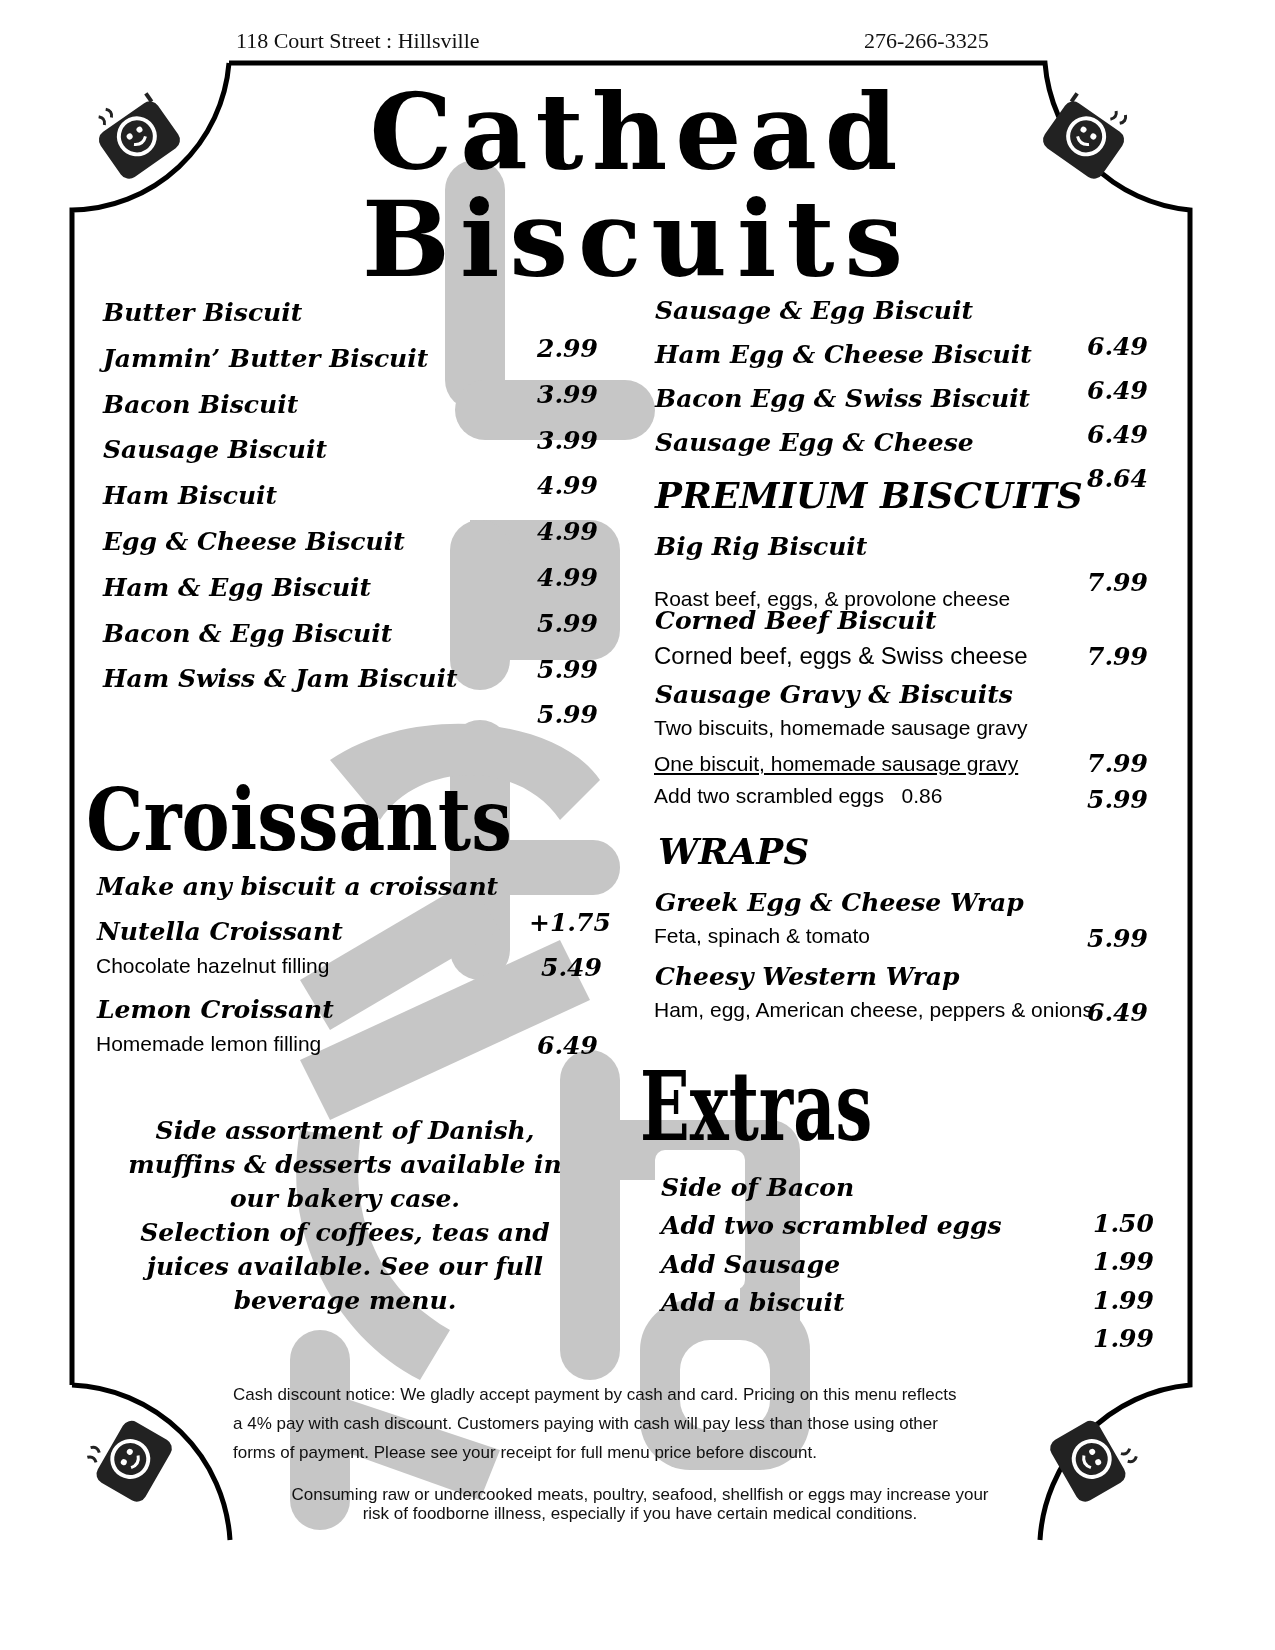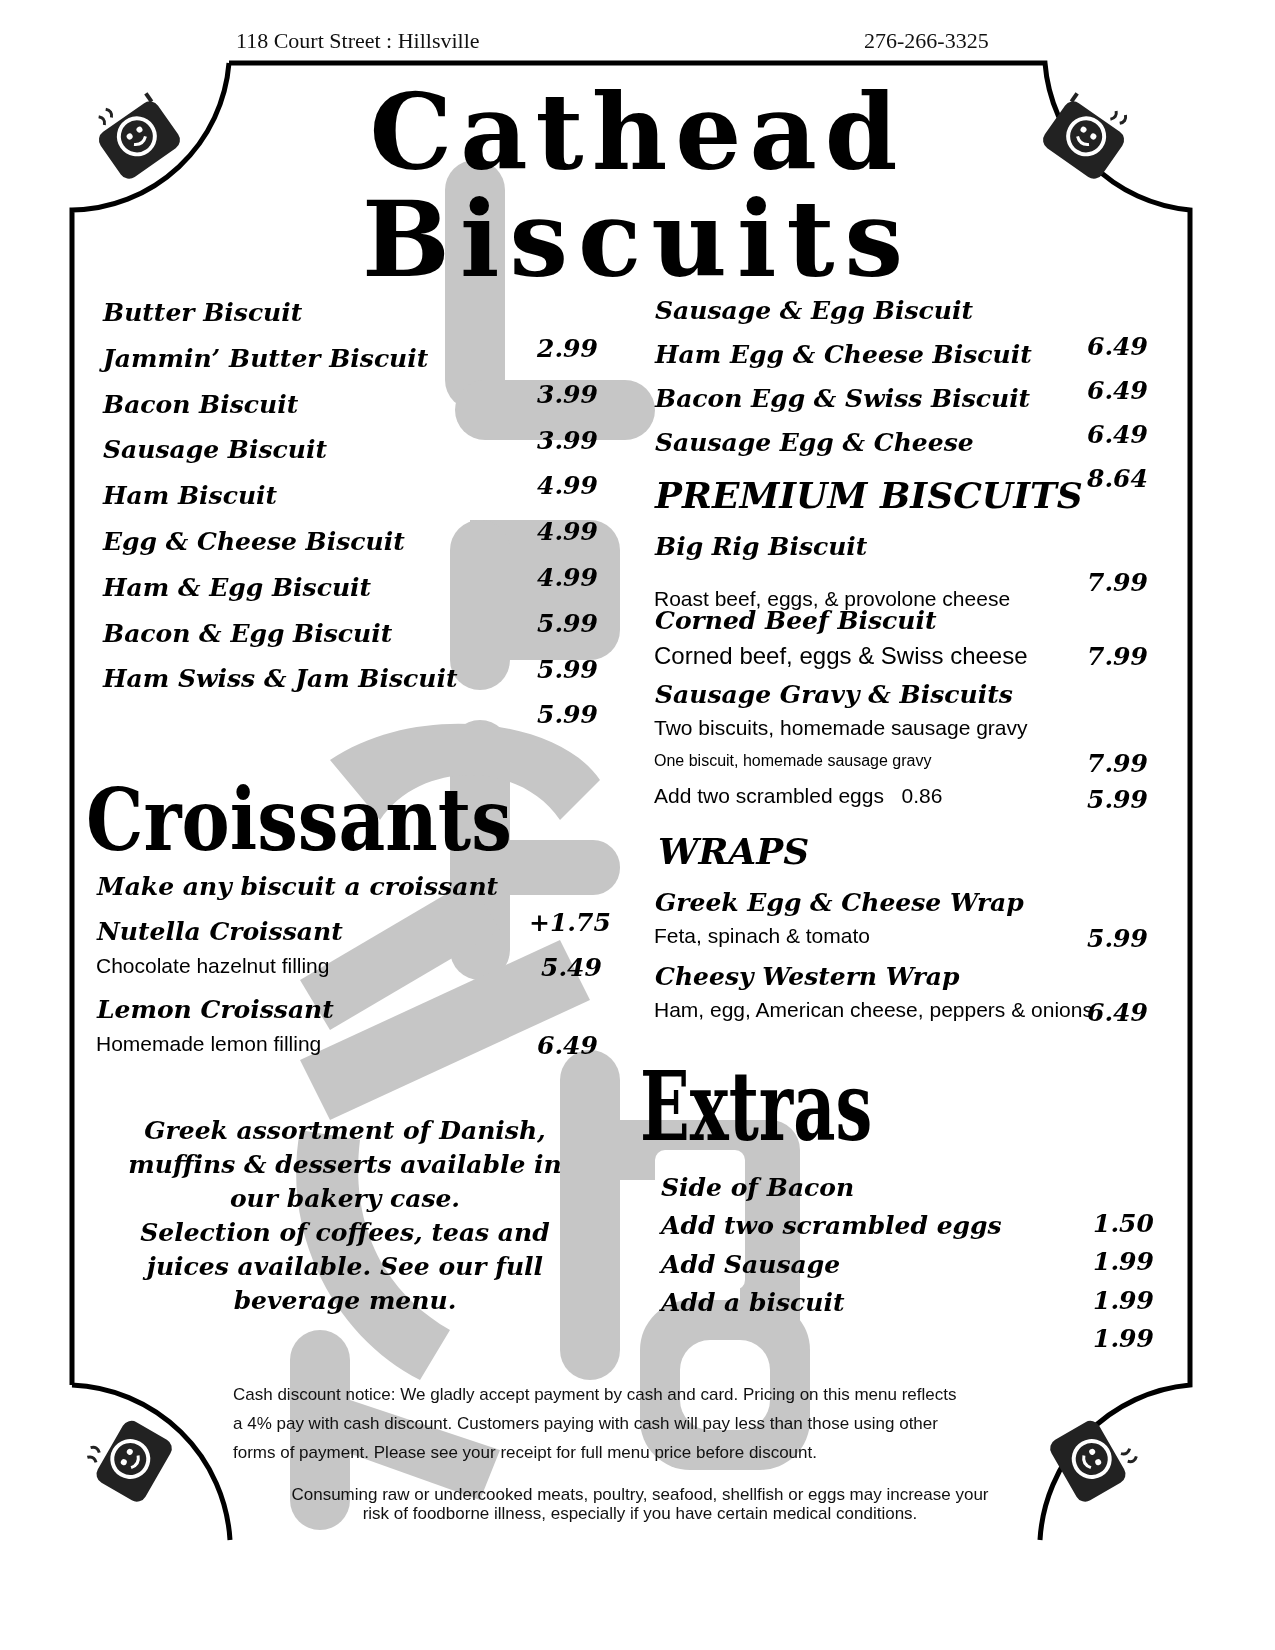--- a/index.html
+++ b/index.html
@@ -197,21 +197,21 @@
     </div>
     <div class="row plain" style="left:654px;top:642px;font-size:24px;">Corned beef, eggs &amp; Swiss cheese</div>
     <div class="row it" style="left:655px;top:680px;font-size:25px;">
       <span class="name">Sausage Gravy &amp; Biscuits</span>
     </div>
     <div class="row" style="left:654px;top:716px;">
       <span class="name plain" style="font-size:21px;">Two biscuits, homemade sausage gravy</span>
       <span class="price it" style="left:433px;font-size:25px;top:-3px;">7.99</span>
     </div>
     <div class="row" style="left:654px;top:752px;">
-      <span class="name plain" style="font-size:16px;">One biscuit, homemade sausage gravy</span>
+      <span class="name plain" style="font-size:21px;text-decoration:underline;">One biscuit, homemade sausage gravy</span>
       <span class="price it" style="left:433px;font-size:25px;top:-3px;">5.99</span>
     </div>
     <div class="row plain" style="left:654px;top:784px;font-size:21px;white-space:pre;">Add two scrambled eggs   0.86</div>
   </div>
 
   <div class="sec-head" style="left:658px;top:830px;font-size:36px;">WRAPS</div>
   <div>
     <div class="row it" style="left:655px;top:888px;font-size:25px;">
       <span class="name">Greek Egg &amp; Cheese Wrap</span>
       <span class="price" style="left:432px;">5.99</span>
@@ -236,21 +236,21 @@
     </div>
     <div class="row plain" style="left:96px;top:954px;font-size:21px;">Chocolate hazelnut filling</div>
     <div class="row it" style="left:97px;top:995px;font-size:25px;">
       <span class="name">Lemon Croissant</span>
       <span class="price" style="left:440px;">6.49</span>
     </div>
     <div class="row plain" style="left:96px;top:1032px;font-size:21px;">Homemade lemon filling</div>
   </div>
 
   <div class="note" style="left:95px;top:1114px;width:500px;">
-    <div>Greek assortment of Danish,</div>
+    <div>Side assortment of Danish,</div>
     <div>muffins &amp; desserts available in</div>
     <div>our bakery case.</div>
     <div>Selection of coffees, teas and</div>
     <div>juices available. See our full</div>
     <div>beverage menu.</div>
   </div>
 
   <div class="big-head" style="left:640px;top:1052px;font-size:96px;line-height:110px;transform:scaleX(0.68);">Extras</div>
   <div>
     <div class="row it" style="left:661px;top:1173px;font-size:25px;">

